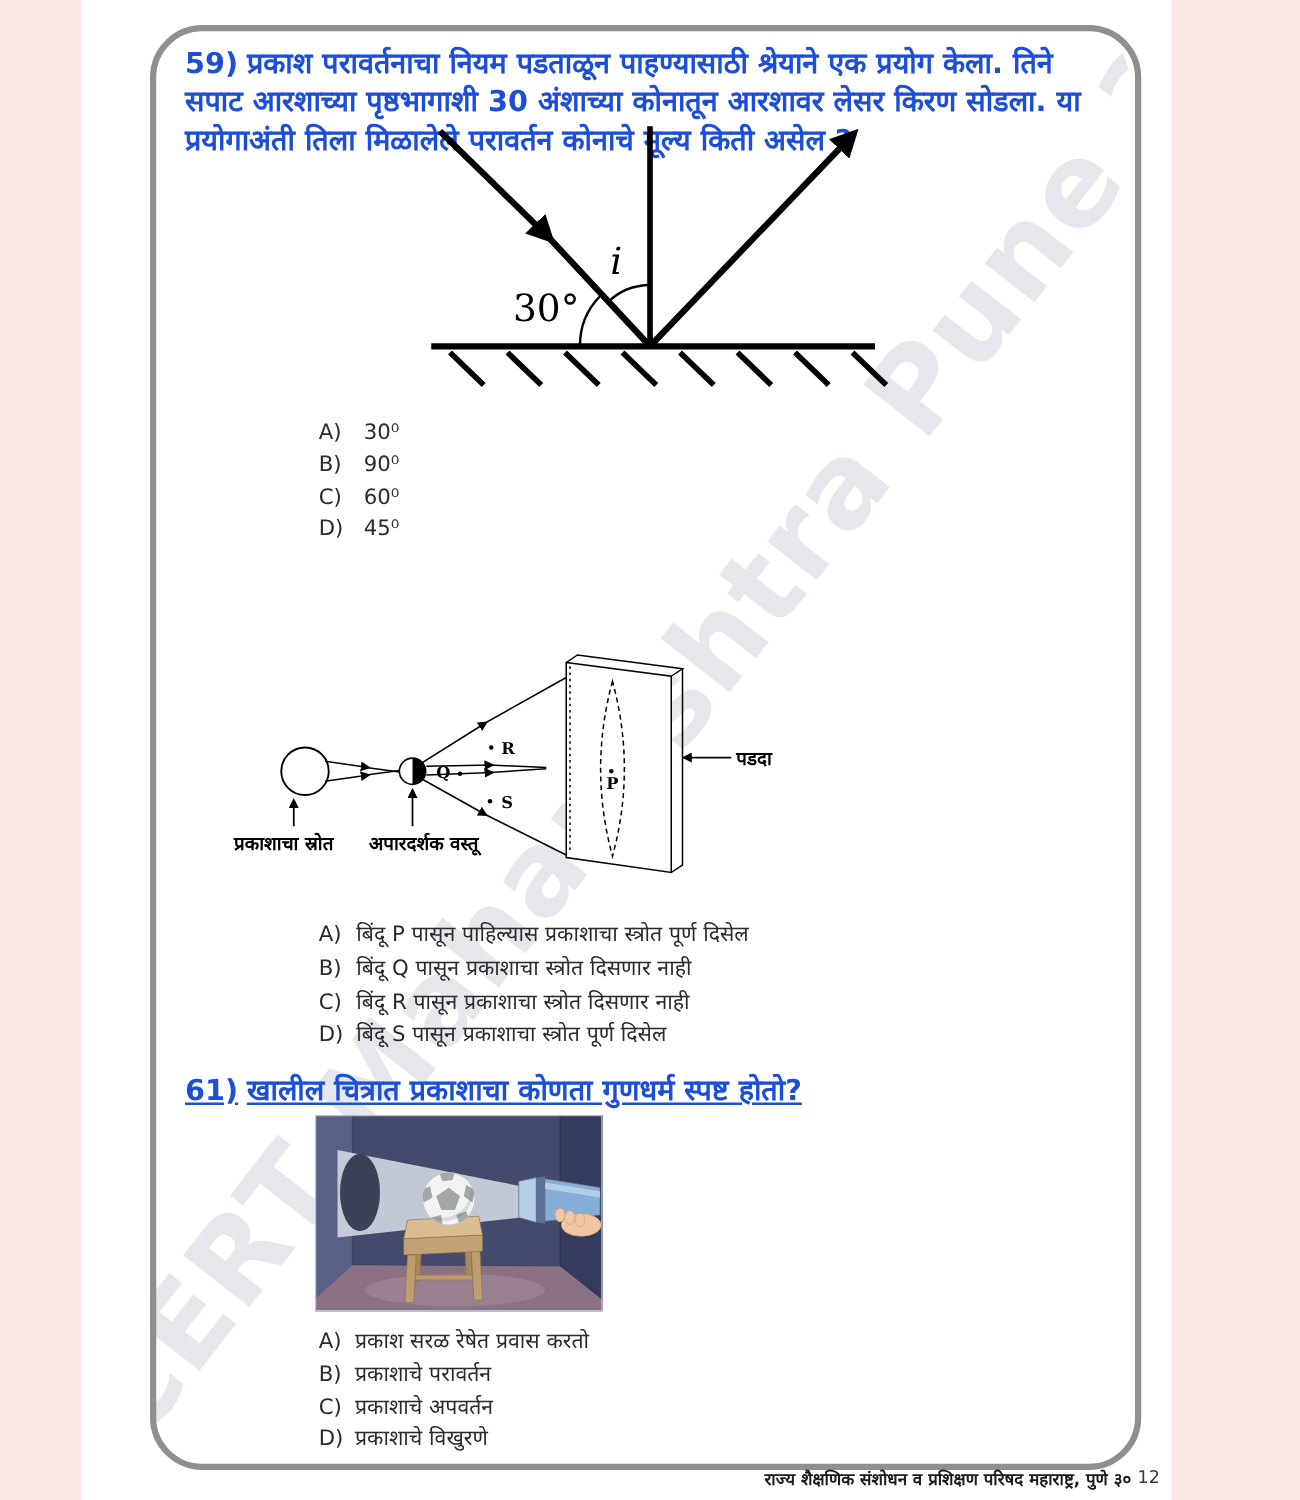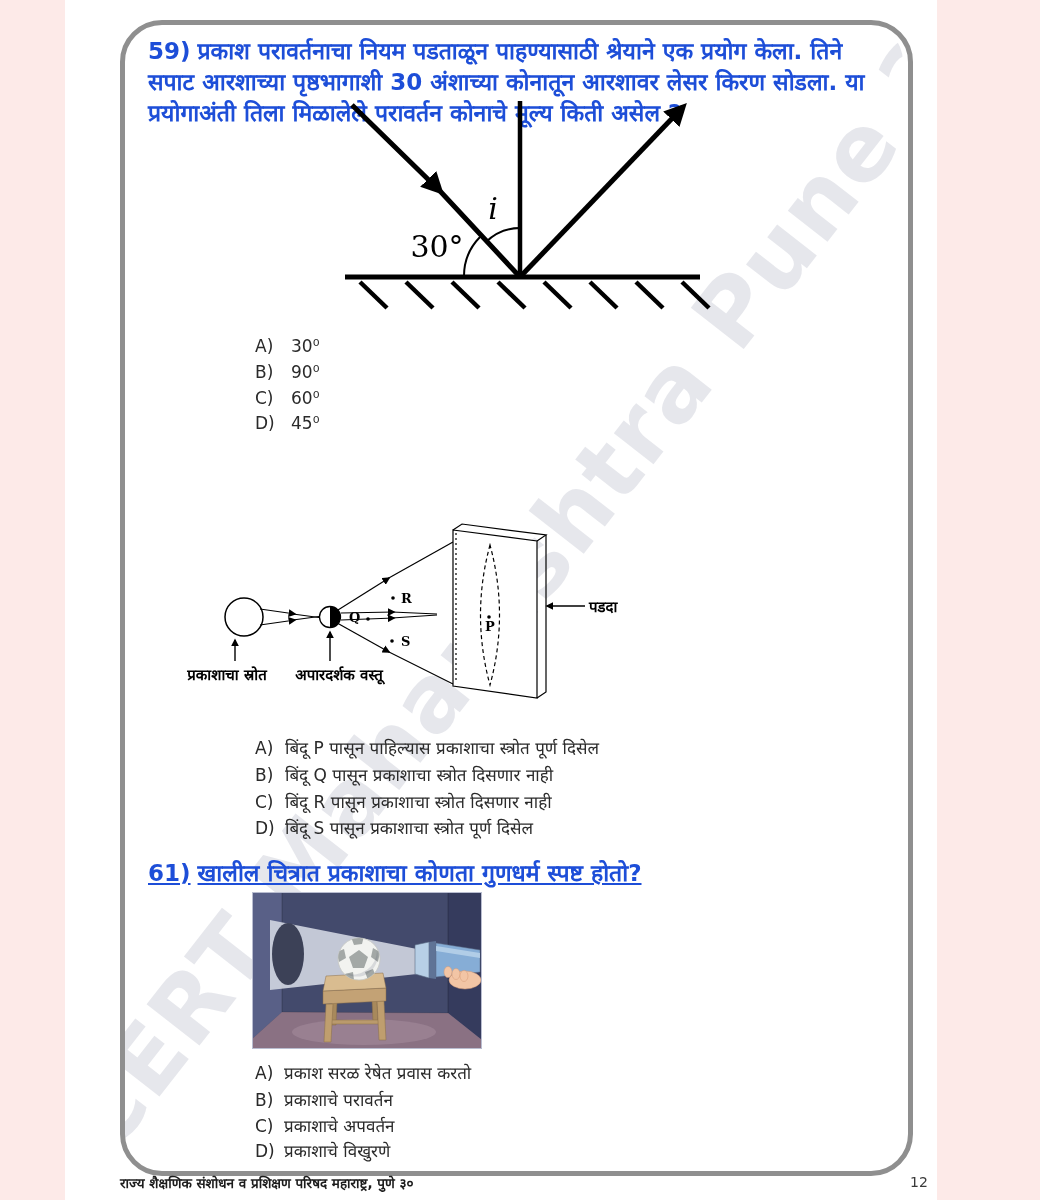--- a/index.html
+++ b/index.html
@@ -7,21 +7,21 @@
   #page-root{position:relative;width:1040px;height:1200px;background:#ffffff;overflow:hidden;}
   .pink-strip{position:absolute;top:0;height:1200px;background:#fdeae8;}
   #content-box{position:absolute;left:120px;top:20px;width:783px;height:1146px;border:5px solid #8f8f8f;border-radius:42px;background:transparent;z-index:1;}
   #watermark-layer{position:absolute;left:122px;top:22px;width:781px;height:1142px;border-radius:40px;overflow:hidden;z-index:0;}
   #watermark-layer span{position:absolute;left:50%;top:50%;transform:translate(-50%,-50%) rotate(-52deg);white-space:nowrap;font-weight:700;font-size:92px;letter-spacing:2px;color:rgba(171,176,193,0.30);}
   .q-header{position:absolute;font-weight:700;font-size:23px;line-height:31px;color:#1d4ed8;z-index:2;}
   .q-num{margin-right:7px;}
   .opt{position:absolute;display:flex;font-size:17px;color:#2a2a2a;z-index:2;line-height:22px;}
   .opt .opt-letter{width:36px;flex:none;}
   svg{position:absolute;z-index:2;overflow:visible;}
-  .footer-org{position:absolute;left:120px;top:1174px;width:785px;text-align:left;font-weight:700;font-size:13.5px;color:#1c1c1c;z-index:2;}
+  .footer-org{position:absolute;left:120px;top:1174px;width:785px;text-align:right;font-weight:700;font-size:13.5px;color:#1c1c1c;z-index:2;}
   .page-num{position:absolute;left:868px;top:1174px;font-weight:400;font-size:14px;color:#3a3a3a;z-index:2;margin-left:42px;}
   text{fill:#000;}
   .dev-label{font-weight:700;font-size:15px;font-family:"DejaVu Sans","Liberation Sans",sans-serif;}
   .pt-label{font-weight:700;font-size:13px;font-family:"DejaVu Serif","Liberation Serif",serif;}
 </style>
 </head>
 <body>
 
 <div id="page-root">
 

